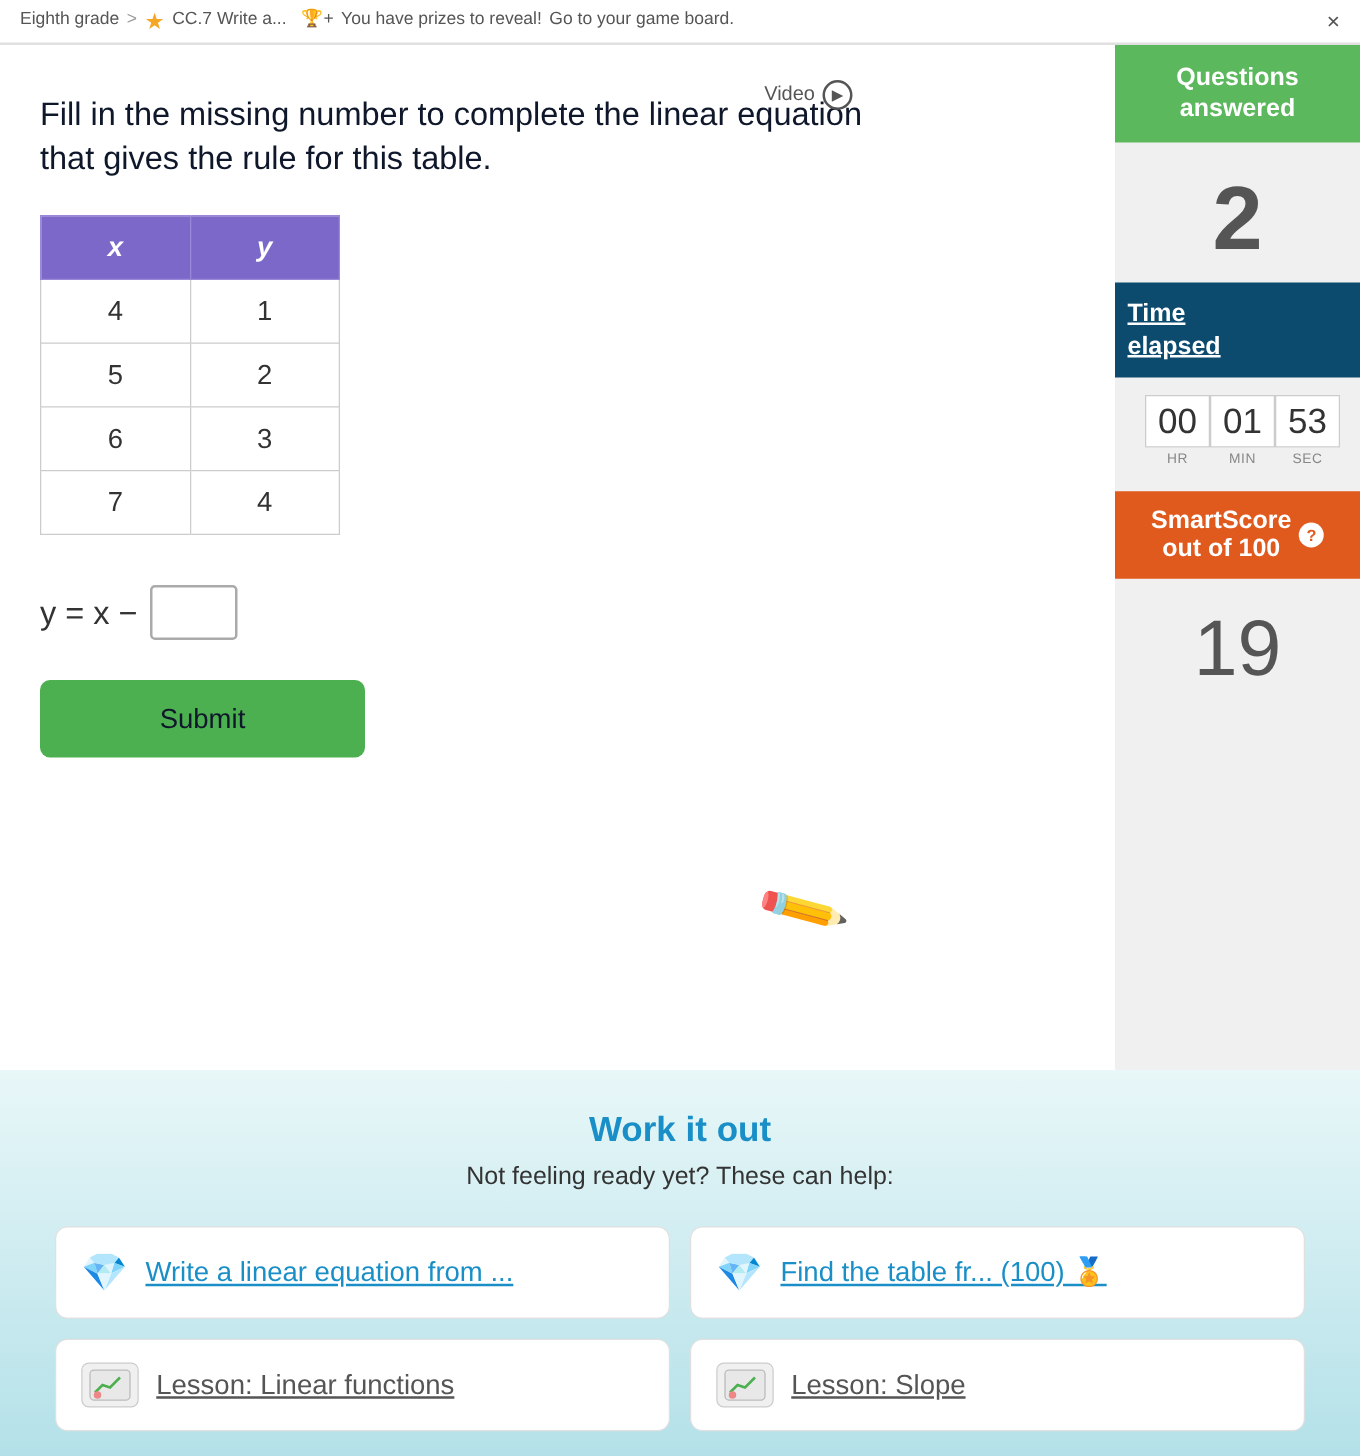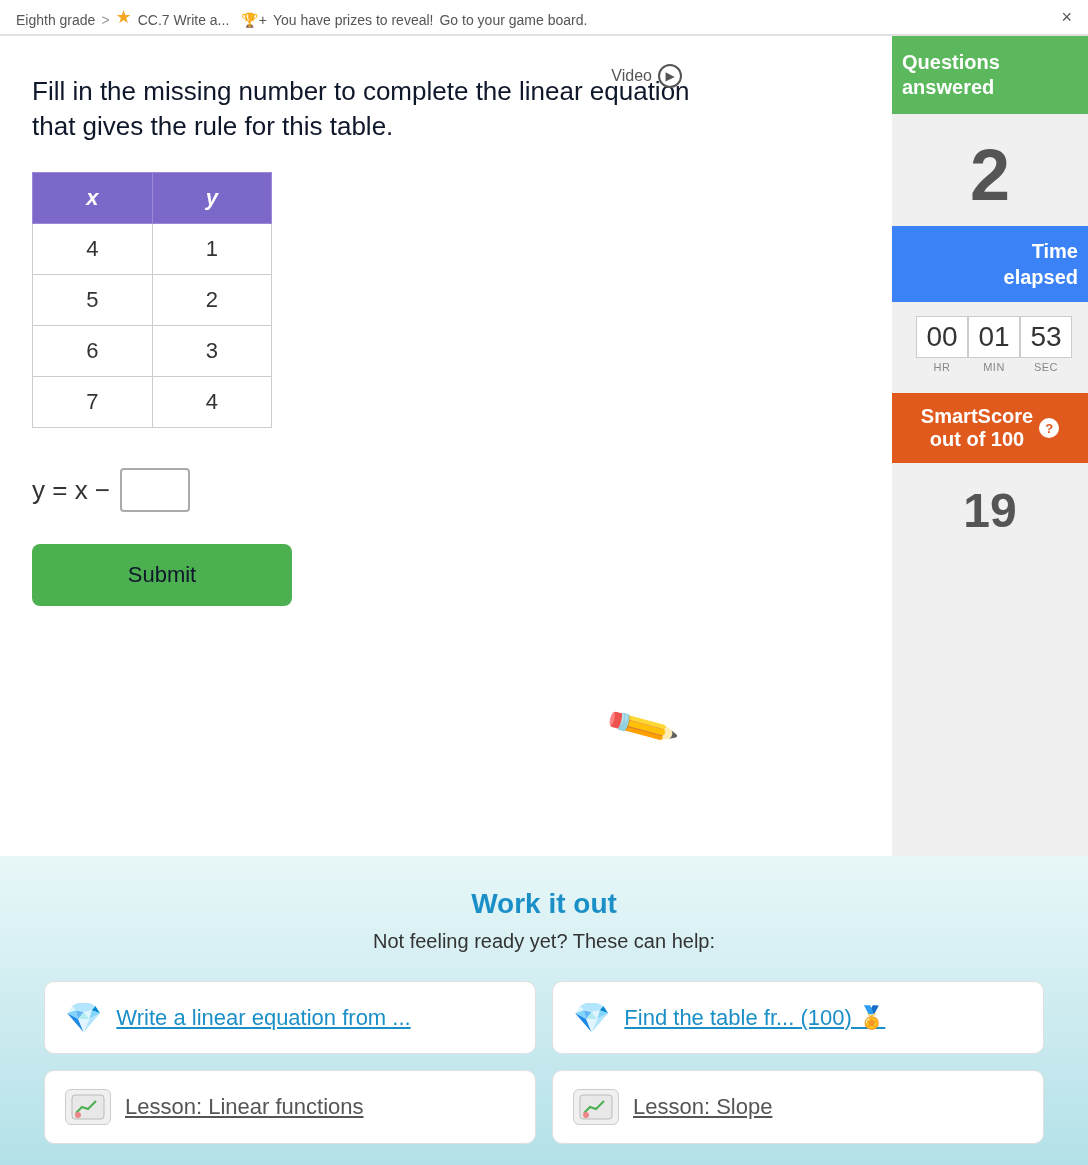--- a/index.html
+++ b/index.html
@@ -18,21 +18,21 @@
       background: #fff;
       border-bottom: 2px solid #e0e0e0;
       padding: 6px 16px;
       font-size: 14px;
       color: #555;
       position: relative;
       min-height: 36px;
     }
     .top-bar .breadcrumb {
       display: flex;
-      align-items: flex-end;
+      align-items: flex-start;
       gap: 6px;
       color: #555;
     }
     .top-bar .breadcrumb a { color: #555; text-decoration: none; }
     .top-bar .breadcrumb .sep { color: #999; }
     .top-bar .star-icon { color: #f5a623; font-size: 18px; }
     .top-bar .close-btn {
       margin-left: auto;
       cursor: pointer;
       font-size: 18px;
@@ -60,45 +60,47 @@
       display: flex;
       flex-direction: column;
       align-items: center;
       padding-top: 0;
       flex-shrink: 0;
     }
 
     .sidebar .questions-answered-box {
       background: #5cb85c;
       width: 100%;
+      text-align: center;
       padding: 14px 10px 14px 10px;
       color: #fff;
       font-size: 20px;
       font-weight: bold;
       line-height: 1.25;
     }
 
     .sidebar .score-number {
       font-size: 72px;
       font-weight: bold;
       color: #555;
       text-align: center;
       padding: 20px 0 10px 0;
       width: 100%;
     }
 
     .sidebar .time-elapsed-box {
-      background: #3b82f6;
-      width: 100%;
-      text-align: right;
+      background: #0c4a6e;
+      width: 100%;
+      text-align: left;
       padding: 12px 10px;
       color: #fff;
       font-size: 20px;
       font-weight: bold;
       line-height: 1.3;
+      text-decoration: underline;
     }
 
     .sidebar .timer-display {
       display: flex;
       align-items: flex-start;
       justify-content: center;
       gap: 0;
       padding: 14px 10px 4px 18px;
       width: 100%;
     }
@@ -152,22 +154,22 @@
       height: 20px;
       display: inline-flex;
       align-items: center;
       justify-content: center;
       font-size: 13px;
       font-weight: bold;
       cursor: pointer;
     }
 
     .sidebar .smart-score-number {
-      font-size: 48px;
-      font-weight: bold;
+      font-size: 63px;
+      font-weight: normal;
       color: #555;
       text-align: center;
       padding: 20px 0 0 0;
       width: 100%;
     }
 
     
     .video-link {
       position: absolute;
       top: 28px;

